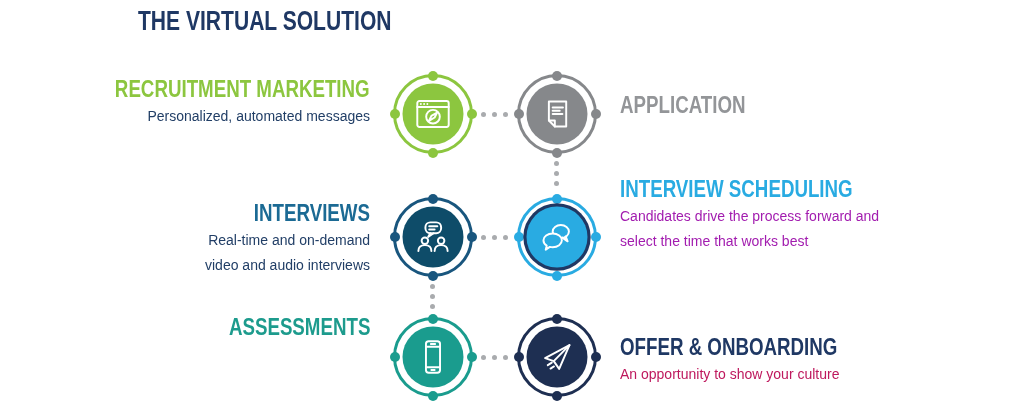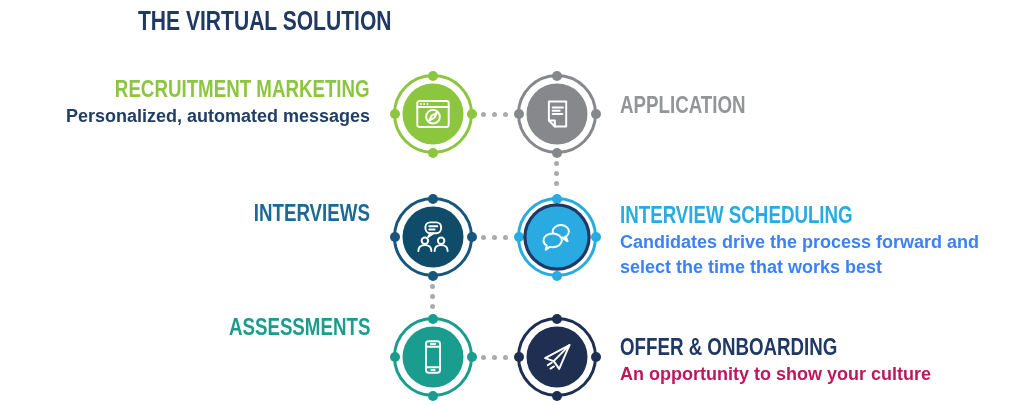--- a/index.html
+++ b/index.html
@@ -17,21 +17,21 @@
   .block{position:absolute;}
   .block.left{right:654px;text-align:right;}
   .block.right{left:620px;text-align:left;}
   .h{
     font-size:24px;font-weight:bold;line-height:26px;margin-bottom:2px;
     white-space:nowrap;letter-spacing:0px;transform:scaleX(0.78);
   }
   .block.left .h{transform-origin:right center;}
   .block.right .h{transform-origin:left center;}
   .d{
-    font-size:18px;font-weight:bold;color:#213E66;line-height:25px;
+    font-size:14px;font-weight:normal;color:#213E66;line-height:25px;
     white-space:pre-line;
   }
   
   .node{position:absolute;width:96px;height:96px;}
   .ring{
     position:absolute;inset:8px;border:3px solid var(--ring);border-radius:50%;
   }
   .dot{position:absolute;width:10px;height:10px;border-radius:50%;background:var(--ring);}
   .dot.n{left:43px;top:4.5px;}
   .dot.s{left:43px;bottom:4.5px;}
@@ -59,24 +59,26 @@
 
 <div class="block left" style="top:76px">
   <div class="h" style="color: rgb(140, 198, 63);">RECRUITMENT MARKETING</div>
   <div class="d" style="color: rgb(33, 62, 102);">Personalized, automated messages</div>
 </div>
 <div class="block right" style="top:92px">
   <div class="h" style="color: rgb(147, 149, 152);">APPLICATION</div>
 </div>
 <div class="block left" style="top:200px">
   <div class="h" style="color: rgb(27, 106, 148);">INTERVIEWS</div>
-</div>
-<div class="block right" style="top:202px">
+  <div class="d" style="color: rgb(33, 62, 102);">Real-time and on-demand
+video and audio interviews</div>
+</div>
+<div class="block right" style="top:176px">
   <div class="h" style="color: rgb(41, 171, 226);">INTERVIEW SCHEDULING</div>
-  <div class="d" style="color: #3b82f6;">Candidates drive the process forward and
+  <div class="d" style="color: #a21caf;">Candidates drive the process forward and
 select the time that works best</div>
 </div>
 <div class="block left" style="top:314px">
   <div class="h" style="color: rgb(29, 155, 141);">ASSESSMENTS</div>
 </div>
 <div class="block right" style="top:334px">
   <div class="h" style="color: rgb(31, 56, 100);">OFFER &amp; ONBOARDING</div>
   <div class="d" style="color: #be185d;">An opportunity to show your culture</div>
 </div>
 

